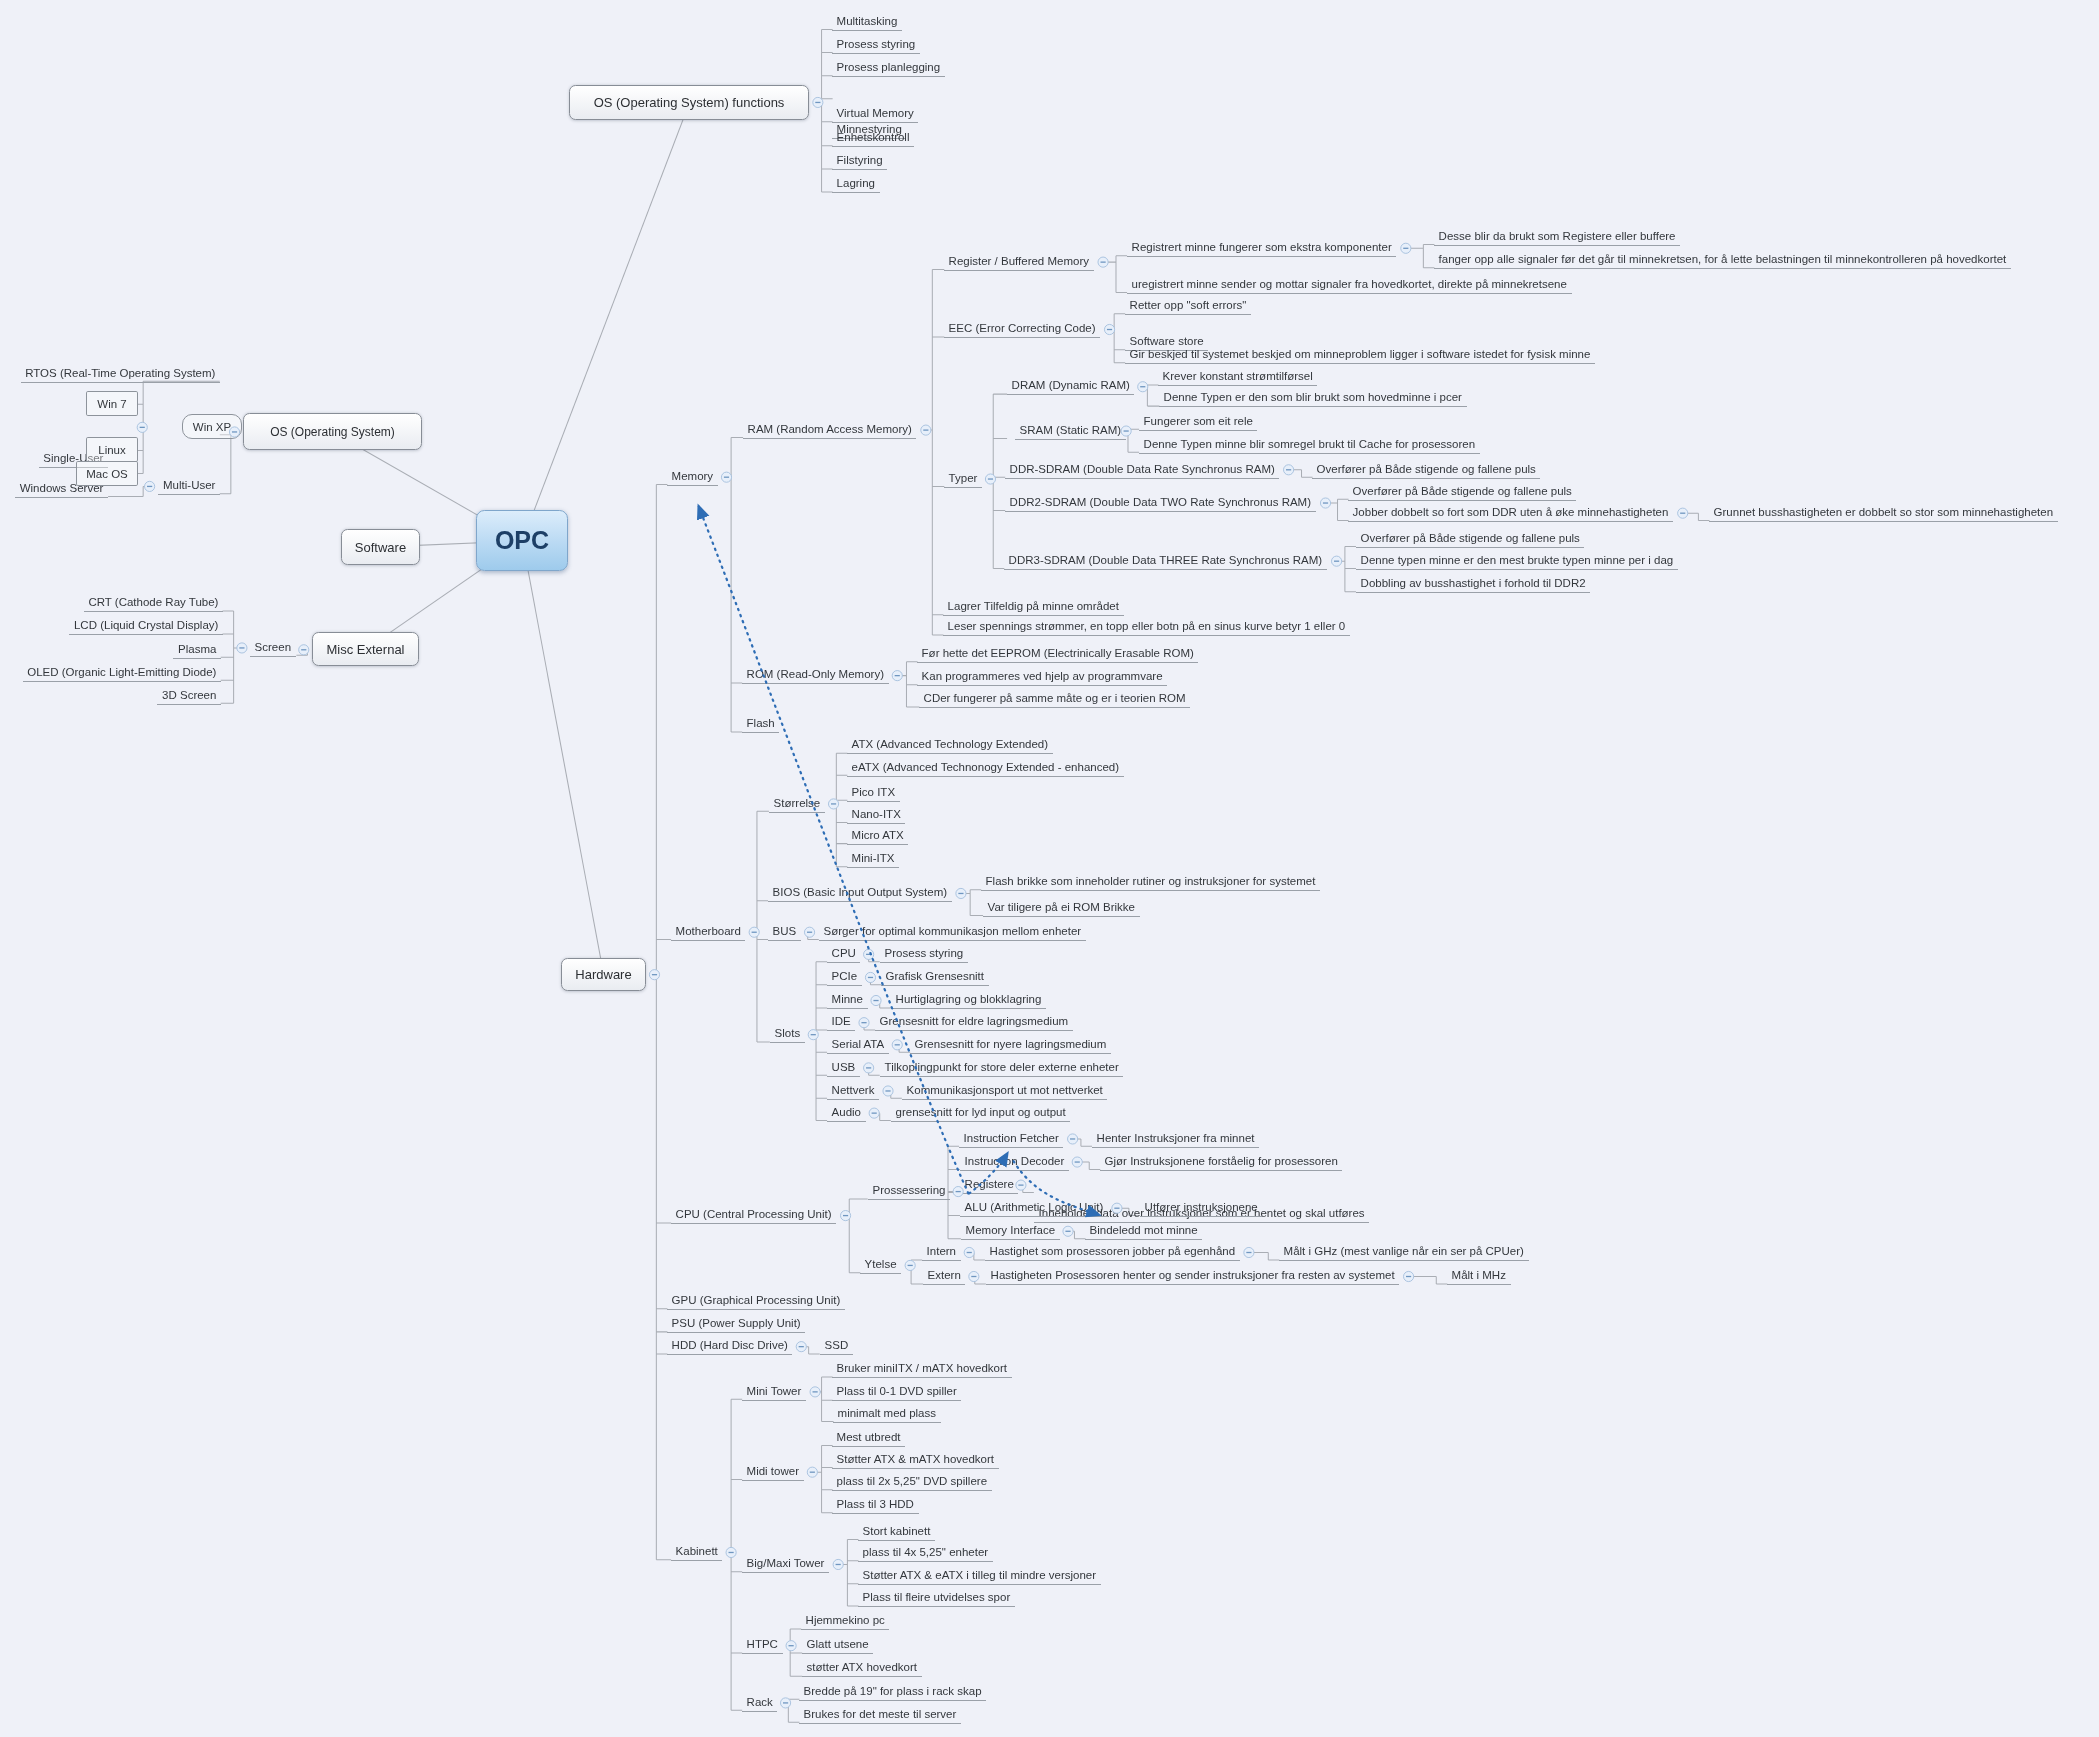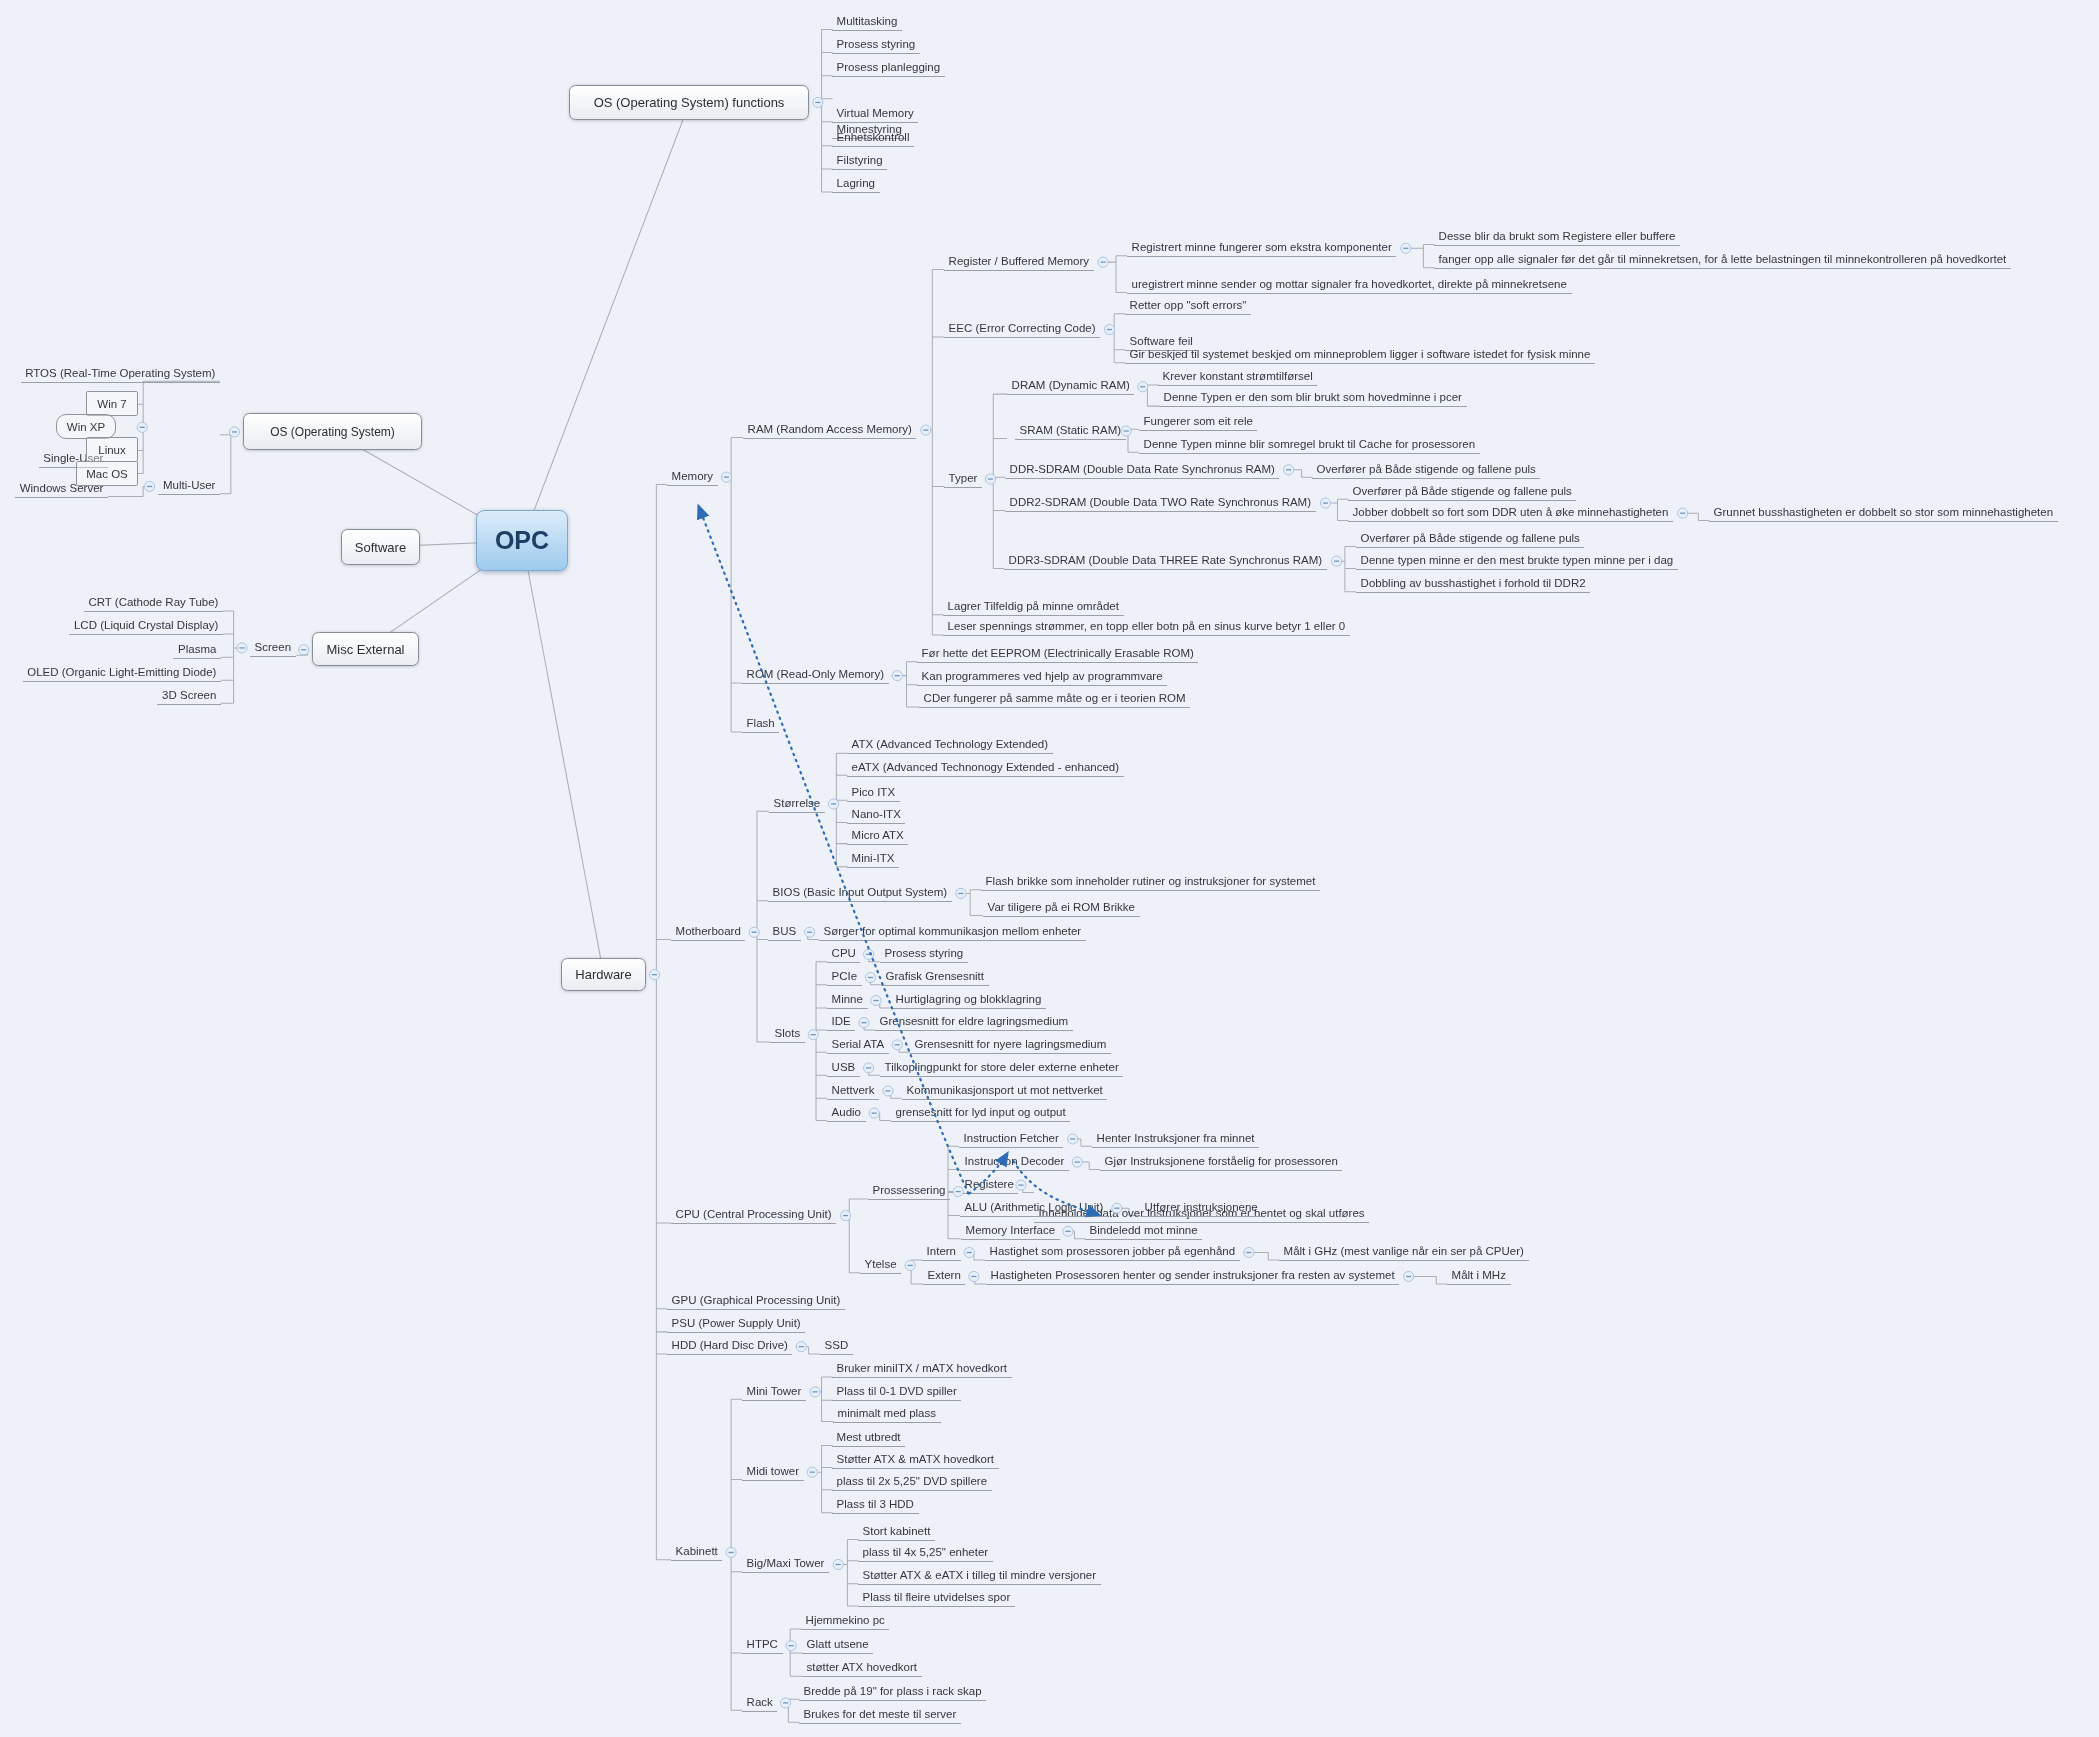--- a/index.html
+++ b/index.html
@@ -84,21 +84,21 @@
     <div class="node line" style="left: 832px; top: 82px; z-index: 2; margin-top: 39px;">Minnestyring</div>
     <div class="node line" style="left: 832px; top: 105px; z-index: 2;">Virtual Memory</div>
     <div class="node line" style="left: 832px; top: 129px; z-index: 2;">Enhetskontroll</div>
     <div class="node line" style="left: 832px; top: 152px; z-index: 2;">Filstyring</div>
     <div class="node line" style="left: 832px; top: 175px; z-index: 2;">Lagring</div>
     <div class="node main big" style="left: 243px; top: 413px; width: 177px; height: 35px; z-index: 2;">OS (Operating System)</div>
     <div class="node line" style="right: 1992px; top: 418px; z-index: 2; margin-top: 32px;">Single-User</div>
     <div class="node line" style="right: 1880px; top: 477px; z-index: 2;">Multi-User</div>
     <div class="node line" style="right: 1880px; top: 365px; z-index: 2;">RTOS (Real-Time Operating System)</div>
     <div class="node box" style="right: 1962px; top: 391px; width: 50px; height: 23px; z-index: 2;">Win 7</div>
-    <div class="node box" style="right: 1984px; top: 414px; width: 58px; height: 23px; z-index: 2; border-radius: 10px;">Win XP</div>
+    <div class="node box" style="right: 1858px; top: 414px; width: 58px; height: 23px; z-index: 2; border-radius: 10px;">Win XP</div>
     <div class="node box" style="right: 1962px; top: 437px; width: 50px; height: 23px; z-index: 2;">Linux</div>
     <div class="node box" style="right: 1962px; top: 461px; width: 60px; height: 23px; z-index: 2;">Mac OS</div>
     <div class="node line" style="right: 1992px; top: 480px; z-index: 2;">Windows Server</div>
     <div class="node main" style="left: 341px; top: 529px; width: 77px; height: 34px; z-index: 2;">Software</div>
     <div class="node main" style="left: 312px; top: 632px; width: 105px; height: 32px; z-index: 2;">Misc External</div>
     <div class="node line" style="left: 250px; top: 639px; z-index: 2;">Screen</div>
     <div class="node line" style="right: 1877px; top: 594px; z-index: 2;">CRT (Cathode Ray Tube)</div>
     <div class="node line" style="right: 1877px; top: 617px; z-index: 2;">LCD (Liquid Crystal Display)</div>
     <div class="node line" style="right: 1879px; top: 641px; z-index: 2;">Plasma</div>
     <div class="node line" style="right: 1879px; top: 664px; z-index: 2;">OLED (Organic Light-Emitting Diode)</div>
@@ -106,21 +106,21 @@
     <div class="node main" style="left: 561px; top: 958px; width: 83px; height: 31px; z-index: 2;">Hardware</div>
     <div class="node line" style="left: 667px; top: 468px; z-index: 2;">Memory</div>
     <div class="node line" style="left: 743px; top: 421px; z-index: 2;">RAM (Random Access Memory)</div>
     <div class="node line" style="left: 944px; top: 253px; z-index: 2;">Register / Buffered Memory</div>
     <div class="node line" style="left: 1127px; top: 239px; z-index: 2;">Registrert minne fungerer som ekstra komponenter</div>
     <div class="node line" style="left: 1434px; top: 228px; z-index: 2;">Desse blir da brukt som Registere eller buffere</div>
     <div class="node line" style="left: 1434px; top: 251px; z-index: 2;">fanger opp alle signaler før det går til minnekretsen, for å lette belastningen til minnekontrolleren på hovedkortet</div>
     <div class="node line" style="left: 1127px; top: 276px; z-index: 2;">uregistrert minne sender og mottar signaler fra hovedkortet, direkte på minnekretsene</div>
     <div class="node line" style="left: 944px; top: 320px; z-index: 2;">EEC (Error Correcting Code)</div>
     <div class="node line" style="left: 1125px; top: 297px; z-index: 2;">Retter opp "soft errors"</div>
-    <div class="node line" style="left: 1125px; top: 333px; z-index: 2;">Software feil</div>
+    <div class="node line" style="left: 1125px; top: 333px; z-index: 2;">Software store</div>
     <div class="node line" style="left: 1125px; top: 346px; z-index: 2;">Gir beskjed til systemet beskjed om minneproblem ligger i software istedet for fysisk minne</div>
     <div class="node line" style="left: 944px; top: 470px; z-index: 2;">Typer</div>
     <div class="node line" style="left: 1007px; top: 377px; z-index: 2;">DRAM (Dynamic RAM)</div>
     <div class="node line" style="left: 1158px; top: 368px; z-index: 2;">Krever konstant strømtilførsel</div>
     <div class="node line" style="left: 1159px; top: 389px; z-index: 2;">Denne Typen er den som blir brukt som hovedminne i pcer</div>
     <div class="node line" style="left: 1007px; top: 422px; z-index: 2; margin-left: 8px;">SRAM (Static RAM)</div>
     <div class="node line" style="left: 1139px; top: 413px; z-index: 2;">Fungerer som eit rele</div>
     <div class="node line" style="left: 1139px; top: 436px; z-index: 2;">Denne Typen minne blir somregel brukt til Cache for prosessoren</div>
     <div class="node line" style="left: 1005px; top: 461px; z-index: 2;">DDR-SDRAM (Double Data Rate Synchronus RAM)</div>
     <div class="node line" style="left: 1312px; top: 461px; z-index: 2;">Overfører på Både stigende og fallene puls</div>

